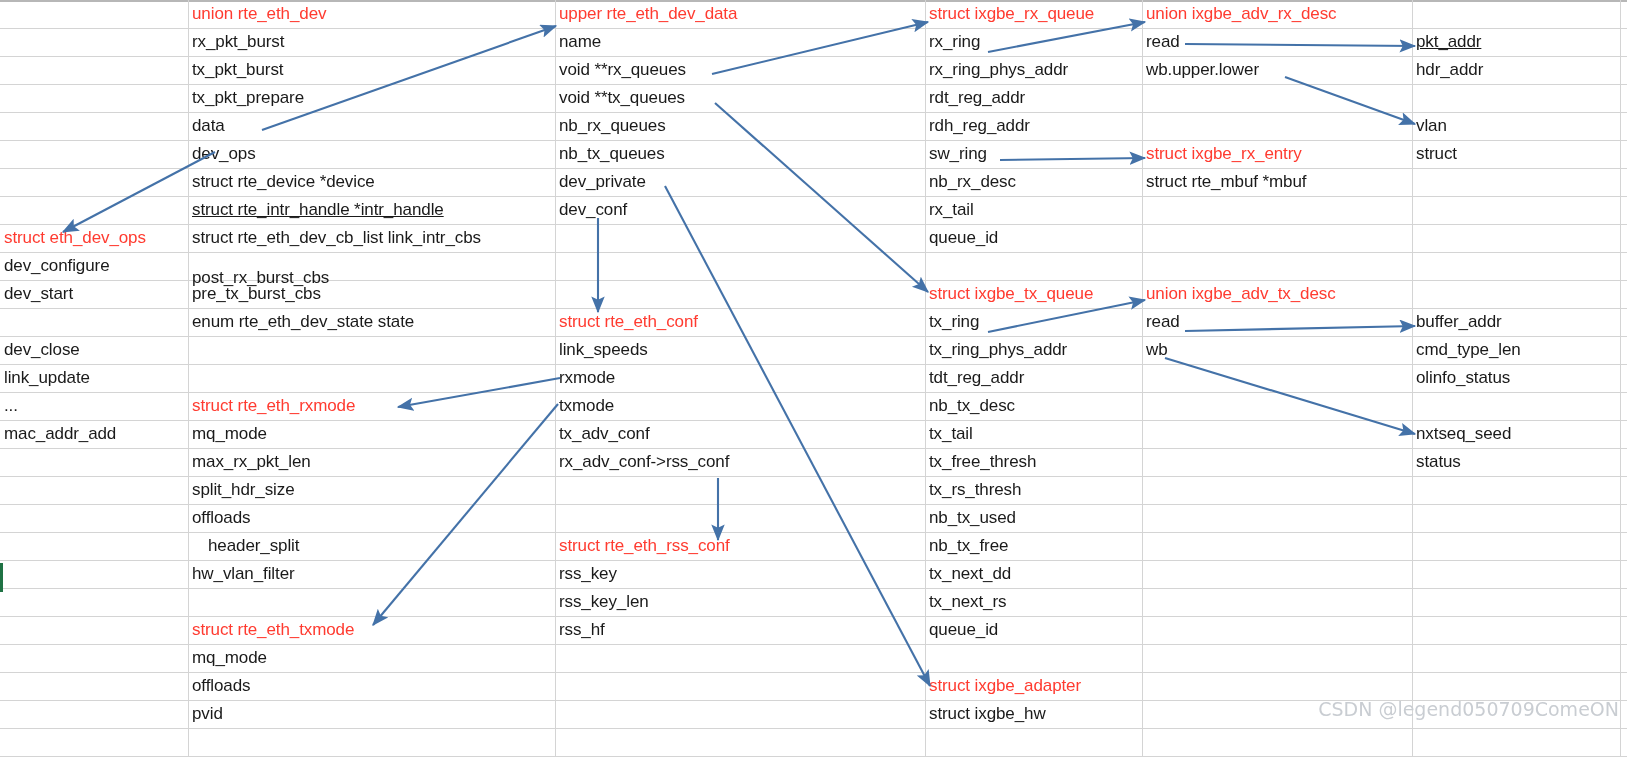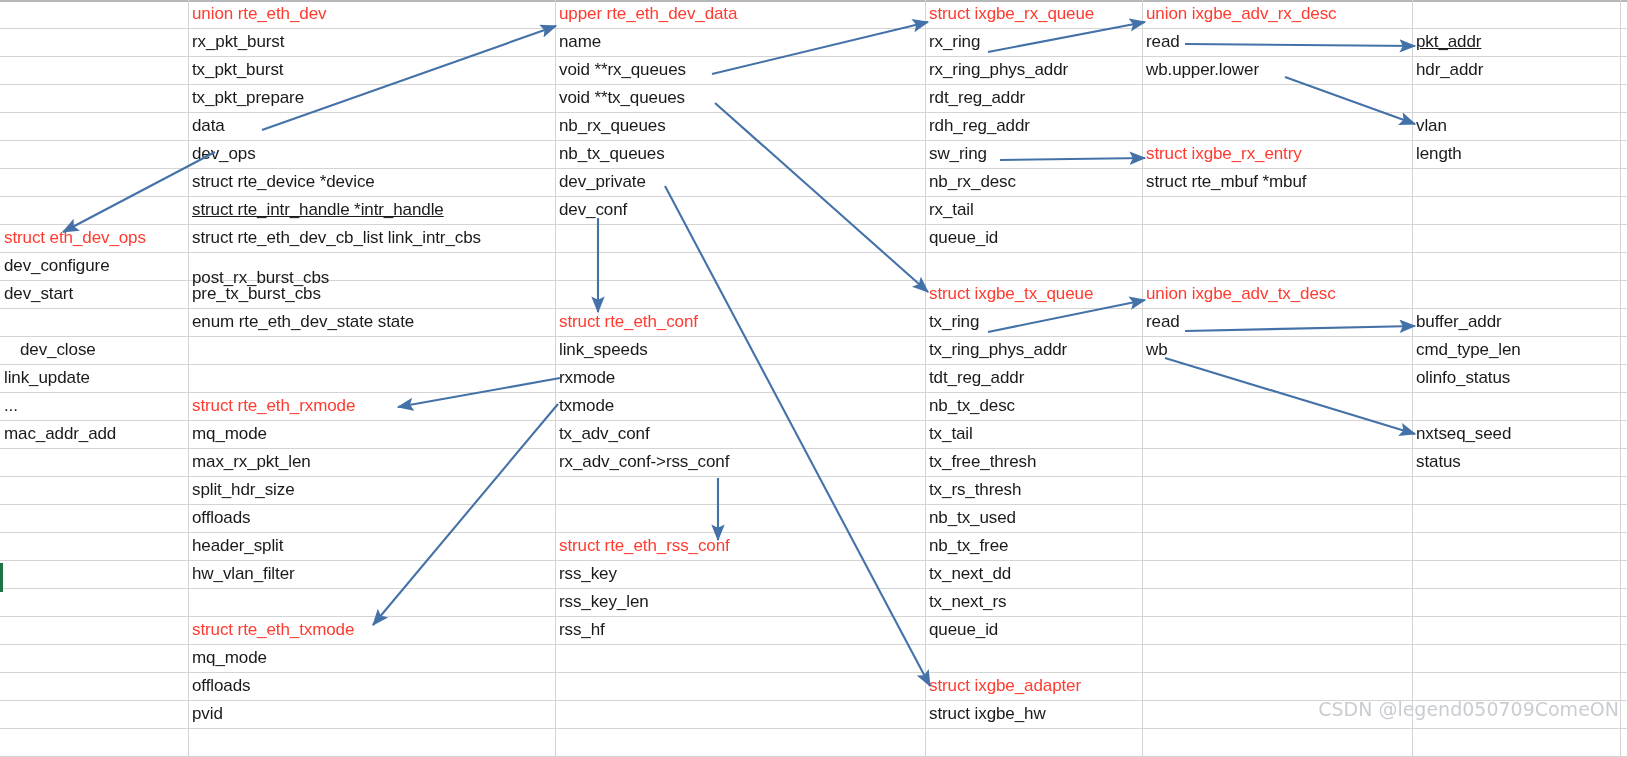--- a/index.html
+++ b/index.html
@@ -132,42 +132,42 @@
       <div class="vline" style="left:555px"></div>
       <div class="vline" style="left:925px"></div>
       <div class="vline" style="left:1142px"></div>
       <div class="vline" style="left:1412px"></div>
       <div class="vline" style="left:1620px"></div>
     </div>
   <div id="cell-layer">
       <div class="cell header" style="left:0px;top:224px;min-width:188px;">struct eth_dev_ops</div>
       <div class="cell" style="left:0px;top:252px;min-width:188px;">dev_configure</div>
       <div class="cell" style="left:0px;top:280px;min-width:188px;">dev_start</div>
-      <div class="cell" style="left:0px;top:336px;min-width:188px;margin-left:16px;">dev_close</div>
+      <div class="cell" style="left:0px;top:336px;min-width:188px;">dev_close</div>
       <div class="cell" style="left:0px;top:364px;min-width:188px;">link_update</div>
       <div class="cell" style="left:0px;top:392px;min-width:188px;">...</div>
       <div class="cell" style="left:0px;top:420px;min-width:188px;">mac_addr_add</div>
       <div class="cell header" style="left:188px;top:0px;min-width:367px;">union rte_eth_dev</div>
       <div class="cell" style="left:188px;top:28px;min-width:367px;">rx_pkt_burst</div>
       <div class="cell" style="left:188px;top:56px;min-width:367px;">tx_pkt_burst</div>
       <div class="cell" style="left:188px;top:84px;min-width:367px;">tx_pkt_prepare</div>
       <div class="cell" style="left:188px;top:112px;min-width:367px;">data</div>
       <div class="cell" style="left:188px;top:140px;min-width:367px;">dev_ops</div>
       <div class="cell" style="left:188px;top:168px;min-width:367px;">struct rte_device *device</div>
       <div class="cell" style="left:188px;top:196px;min-width:367px;text-decoration:underline;">struct rte_intr_handle *intr_handle</div>
       <div class="cell" style="left:188px;top:224px;min-width:367px;">struct rte_eth_dev_cb_list link_intr_cbs</div>
       <div class="cell" style="left:188px;top:264px;min-width:367px;">post_rx_burst_cbs</div>
       <div class="cell" style="left:188px;top:280px;min-width:367px;">pre_tx_burst_cbs</div>
       <div class="cell" style="left:188px;top:308px;min-width:367px;">enum rte_eth_dev_state state</div>
       <div class="cell header" style="left:188px;top:392px;min-width:367px;">struct rte_eth_rxmode</div>
       <div class="cell" style="left:188px;top:420px;min-width:367px;">mq_mode</div>
       <div class="cell" style="left:188px;top:448px;min-width:367px;">max_rx_pkt_len</div>
       <div class="cell" style="left:188px;top:476px;min-width:367px;">split_hdr_size</div>
       <div class="cell" style="left:188px;top:504px;min-width:367px;">offloads</div>
-      <div class="cell" style="left:188px;top:532px;min-width:367px;">header_split</div>
+      <div class="cell" style="left:204px;top:532px;min-width:367px;">header_split</div>
       <div class="cell" style="left:188px;top:560px;min-width:367px;">hw_vlan_filter</div>
       <div class="cell header" style="left:188px;top:616px;min-width:367px;">struct rte_eth_txmode</div>
       <div class="cell" style="left:188px;top:644px;min-width:367px;">mq_mode</div>
       <div class="cell" style="left:188px;top:672px;min-width:367px;">offloads</div>
       <div class="cell" style="left:188px;top:700px;min-width:367px;">pvid</div>
       <div class="cell header" style="left:555px;top:0px;min-width:370px;">upper rte_eth_dev_data</div>
       <div class="cell" style="left:555px;top:28px;min-width:370px;">name</div>
       <div class="cell" style="left:555px;top:56px;min-width:370px;">void **rx_queues</div>
       <div class="cell" style="left:555px;top:84px;min-width:370px;">void **tx_queues</div>
       <div class="cell" style="left:555px;top:112px;min-width:370px;">nb_rx_queues</div>
@@ -212,21 +212,21 @@
       <div class="cell" style="left:1142px;top:28px;min-width:270px;">read</div>
       <div class="cell" style="left:1142px;top:56px;min-width:270px;">wb.upper.lower</div>
       <div class="cell header" style="left:1142px;top:140px;min-width:270px;">struct ixgbe_rx_entry</div>
       <div class="cell" style="left:1142px;top:168px;min-width:270px;">struct rte_mbuf *mbuf</div>
       <div class="cell header" style="left:1142px;top:280px;min-width:270px;">union ixgbe_adv_tx_desc</div>
       <div class="cell" style="left:1142px;top:308px;min-width:270px;">read</div>
       <div class="cell" style="left:1142px;top:336px;min-width:270px;">wb</div>
       <div class="cell" style="left:1412px;top:28px;min-width:208px;text-decoration:underline;">pkt_addr</div>
       <div class="cell" style="left:1412px;top:56px;min-width:208px;">hdr_addr</div>
       <div class="cell" style="left:1412px;top:112px;min-width:208px;">vlan</div>
-      <div class="cell" style="left:1412px;top:140px;min-width:208px;">length</div>
+      <div class="cell" style="left:1412px;top:140px;min-width:208px;">struct</div>
       <div class="cell" style="left:1412px;top:308px;min-width:208px;">buffer_addr</div>
       <div class="cell" style="left:1412px;top:336px;min-width:208px;">cmd_type_len</div>
       <div class="cell" style="left:1412px;top:364px;min-width:208px;">olinfo_status</div>
       <div class="cell" style="left:1412px;top:420px;min-width:208px;">nxtseq_seed</div>
       <div class="cell" style="left:1412px;top:448px;min-width:208px;">status</div>
     </div>
   <svg id="arrow-layer" width="1627" height="757" viewBox="0 0 1627 757" xmlns="http://www.w3.org/2000/svg">
     <defs>
       <marker id="ahead" markerWidth="9" markerHeight="9" refX="7.4" refY="3.2" orient="auto" markerUnits="strokeWidth">
         <path d="M0,0 L8,3.2 L0,6.4 L1.6,3.2 z" fill="#4472a8"></path>

